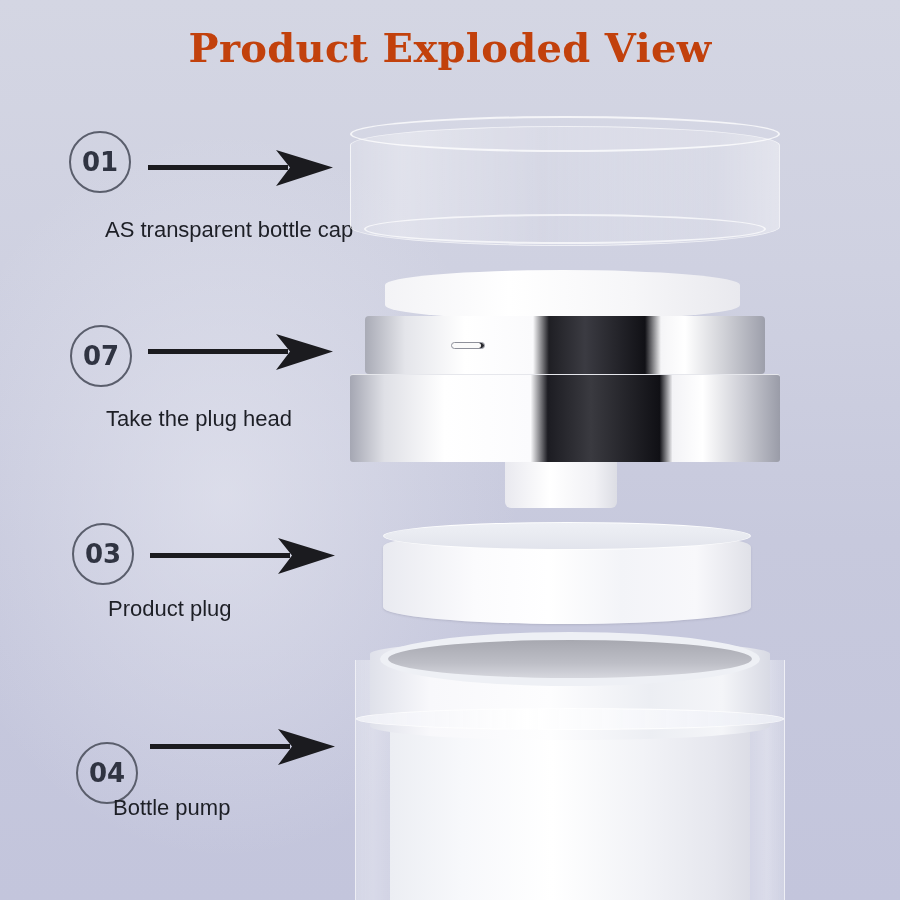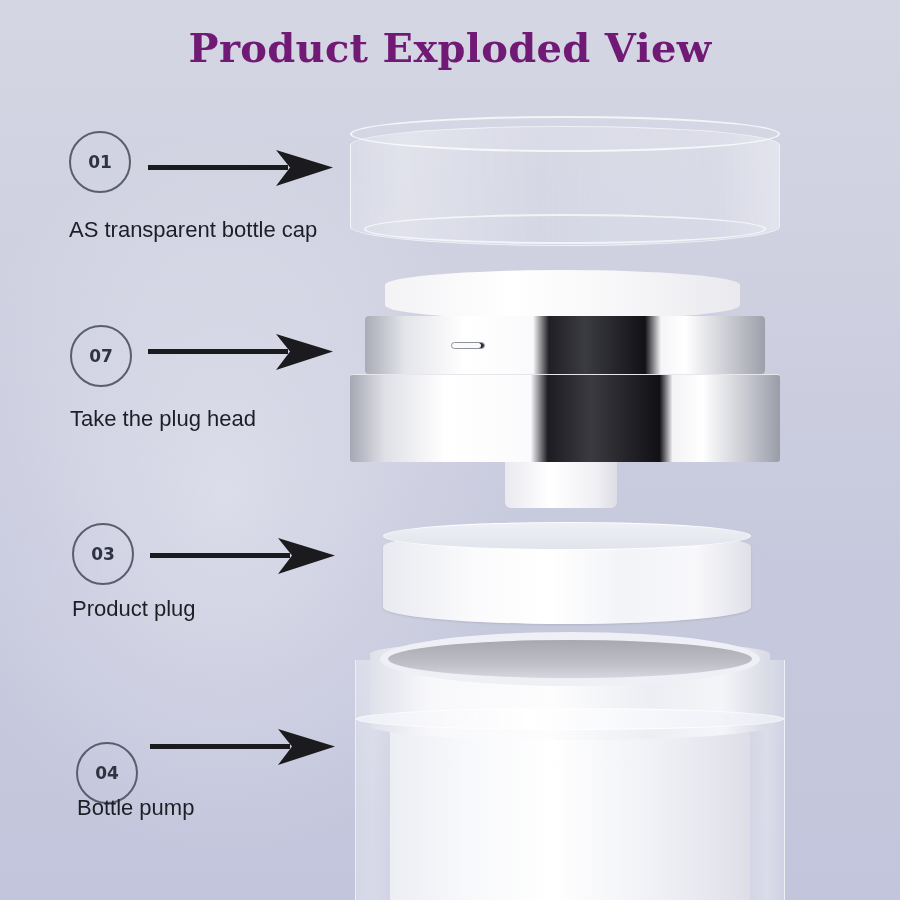--- a/index.html
+++ b/index.html
@@ -10,32 +10,32 @@
       font-family: "Liberation Sans", sans-serif;
     }
     .bg-glow {
       position: absolute; left: 0; top: 0; width: 900px; height: 900px;
       background: radial-gradient(ellipse 420px 520px at 25% 55%, rgba(235,236,244,0.55), rgba(235,236,244,0) 70%);
       pointer-events: none;
     }
     .title {
       position: absolute; left: 0; top: 24px; width: 900px; text-align: center;
       font-family: "DejaVu Serif", "Liberation Serif", serif;
-      font-weight: bold; font-size: 40px; color: #701a75; letter-spacing: 0.3px;
+      font-weight: bold; font-size: 40px; color: #c2410c; letter-spacing: 0.3px;
     }
     .badge {
       position: absolute; width: 62px; height: 62px; border-radius: 50%;
       border: 2px solid #5a5e6c; color: #303442;
-      font-family: "DejaVu Sans", sans-serif; font-weight: bold; font-size: 17px;
+      font-family: "DejaVu Sans", sans-serif; font-weight: bold; font-size: 26px;
       display: flex; align-items: center; justify-content: center;
     }
     .arrow { position: absolute; width: 185px; height: 40px; }
     .label {
       position: absolute; font-family: "Liberation Sans", sans-serif;
-      font-size: 22px; color: #1d1f26; white-space: nowrap;
+      font-size: 22px; color: #1d1f26; white-space: nowrap; margin-left: 36px;
     }
 
     
     .part { position: absolute; }
 
     
     .cap {
       left: 350px; top: 112px; width: 430px; height: 138px;
     }
     .cap .body {

